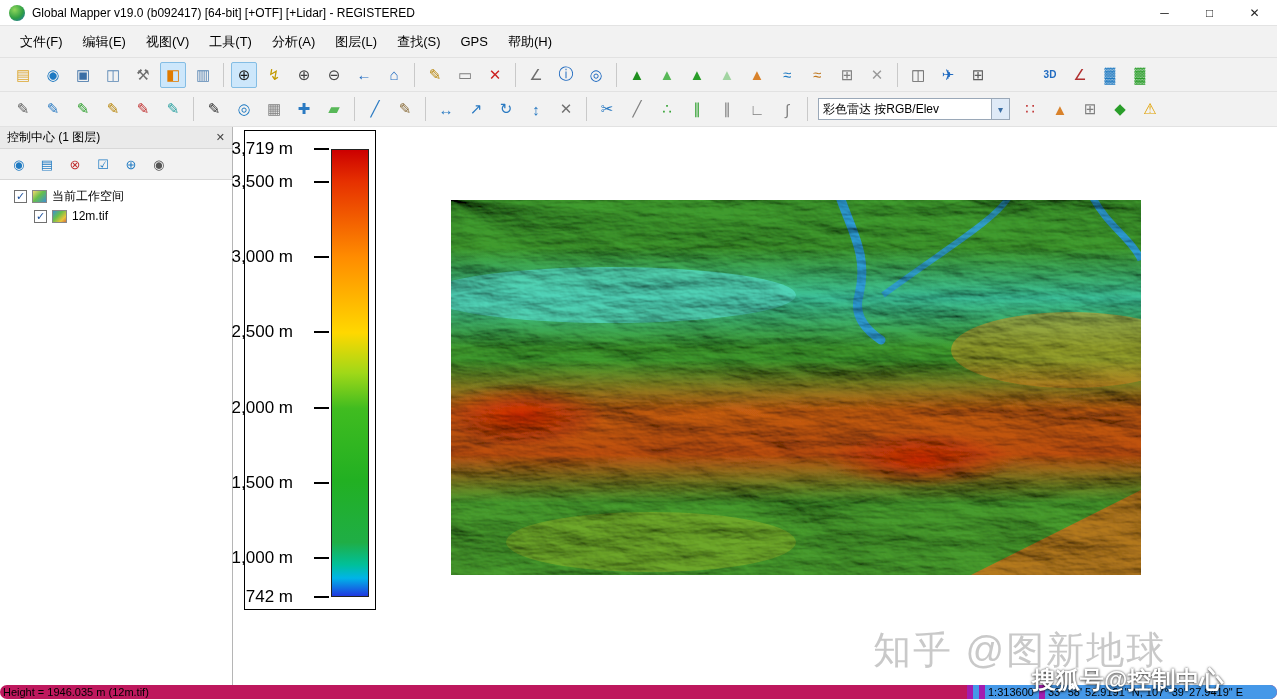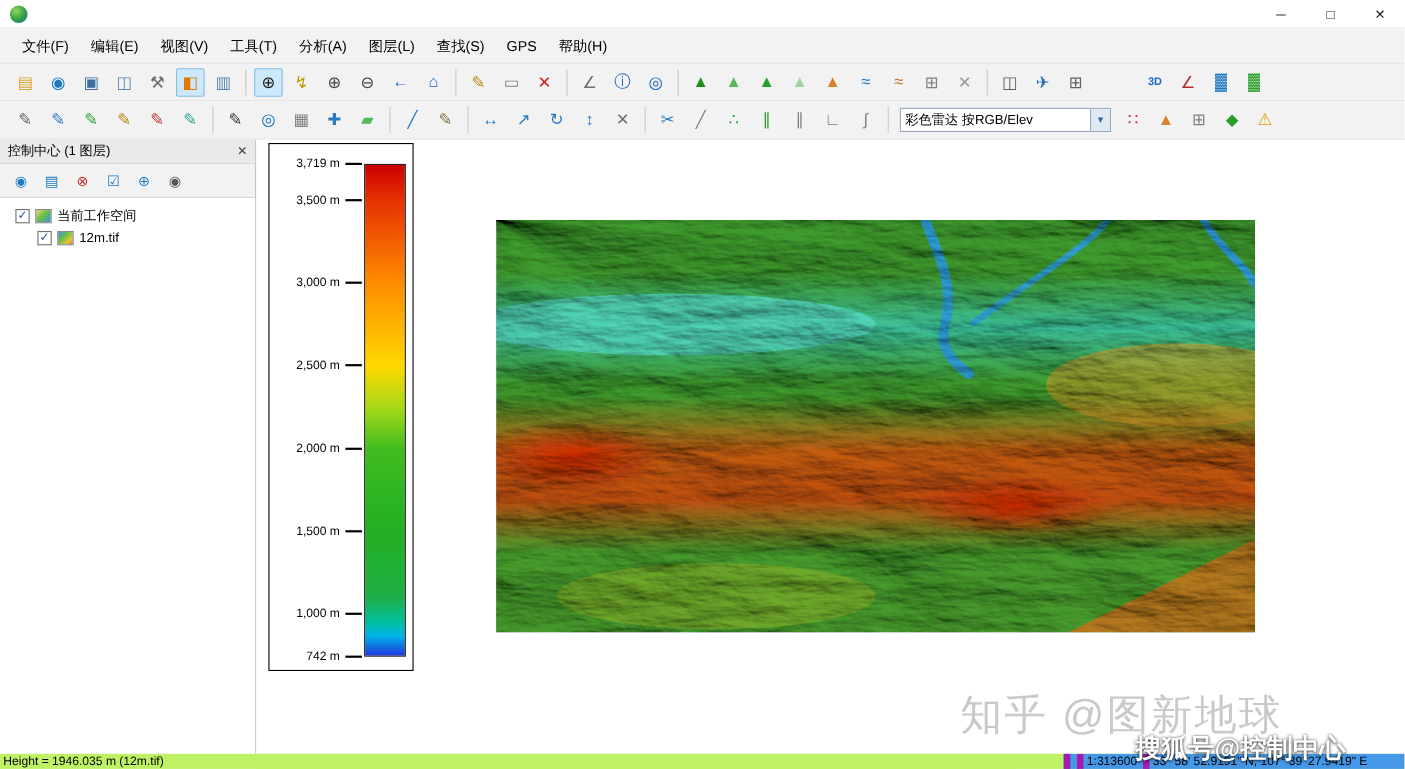--- a/index.html
+++ b/index.html
@@ -50,49 +50,50 @@
   .licon.ws{background:linear-gradient(135deg,#f5d76e 0%,#67c04a 45%,#3f8fd2 100%);}
   .licon.raster{background:linear-gradient(135deg,#3f8fd2 0%,#67c04a 40%,#e8c43a 75%,#d2703f 100%);}
 
   .map-area{flex:1;position:relative;background:#fff;}
 
   
   .legend-box{position:absolute;left:11px;top:3px;width:132px;height:480px;background:#fff;
               border:1px solid #000;box-sizing:border-box;}
   .legend-colorbar{position:absolute;top:18px;bottom:12px;right:6px;width:38px;border:1px solid #222;box-sizing:border-box;}
   .legend-ticks{position:absolute;top:18px;bottom:12px;left:0;right:0;}
-  .lg-label{position:absolute;right:66px;transform:translateY(-50%);font-size:11px;white-space:nowrap;}
+  .lg-label{position:absolute;right:82px;transform:translateY(-50%);font-size:17px;white-space:nowrap;}
   .lg-tick{position:absolute;right:46px;width:15px;height:2px;background:#000;transform:translateY(-50%);}
 
   
   .terrain{position:absolute;left:218px;top:73px;width:690px;height:375px;display:block;}
 
   
   .scalebar-box{position:absolute;left:11px;top:488px;width:417px;height:61px;background:#fff;
                 border:1px solid #000;box-sizing:border-box;}
   .sb-area{position:absolute;left:26px;top:0;width:365px;height:100%;}
   .sb-line{position:absolute;left:0;right:0;top:20px;height:2px;background:#000;}
   .sb-tick{position:absolute;top:12px;width:2px;height:17px;background:#000;transform:translateX(-50%);}
   .sb-label{position:absolute;top:33px;transform:translateX(-50%);font-size:13px;white-space:nowrap;}
 
   
   .wm-map{position:absolute;left:640px;top:498px;font-size:38px;color:#c9c9c9;letter-spacing:2px;white-space:nowrap;}
   .wm-overlay{position:absolute;left:1032px;top:664px;font-size:24px;font-weight:bold;color:#fff;white-space:nowrap;
               text-shadow:0 1px 3px rgba(0,0,0,.7),0 0 2px rgba(0,0,0,.5);z-index:5;}
 
   
-  .statusbar{height:14px;display:flex;background:#bef264;font-size:11px;line-height:14px;overflow:hidden;}
+  .statusbar{height:14px;display:flex;background:#be185d;font-size:11px;line-height:14px;overflow:hidden;border-radius:7px;}
   .st-seg{white-space:nowrap;overflow:hidden;padding-left:3px;box-sizing:border-box;}
   .st-seg.blue{background:#4598e8;border-left:6px solid #a21caf;}
 </style>
 </head>
 <body>
 
 <div class="titlebar">
   <div class="app-icon"></div>
+  <div class="title-text">Global Mapper v19.0 (b092417) [64-bit] [+OTF] [+Lidar] - REGISTERED</div>
   <div class="win-controls">
     <div class="win-btn">─</div>
     <div class="win-btn">□</div>
     <div class="win-btn">✕</div>
   </div>
 </div>
 
 <div class="menubar">
     <div class="menu-item">文件(F)</div>
     <div class="menu-item">编辑(E)</div>

